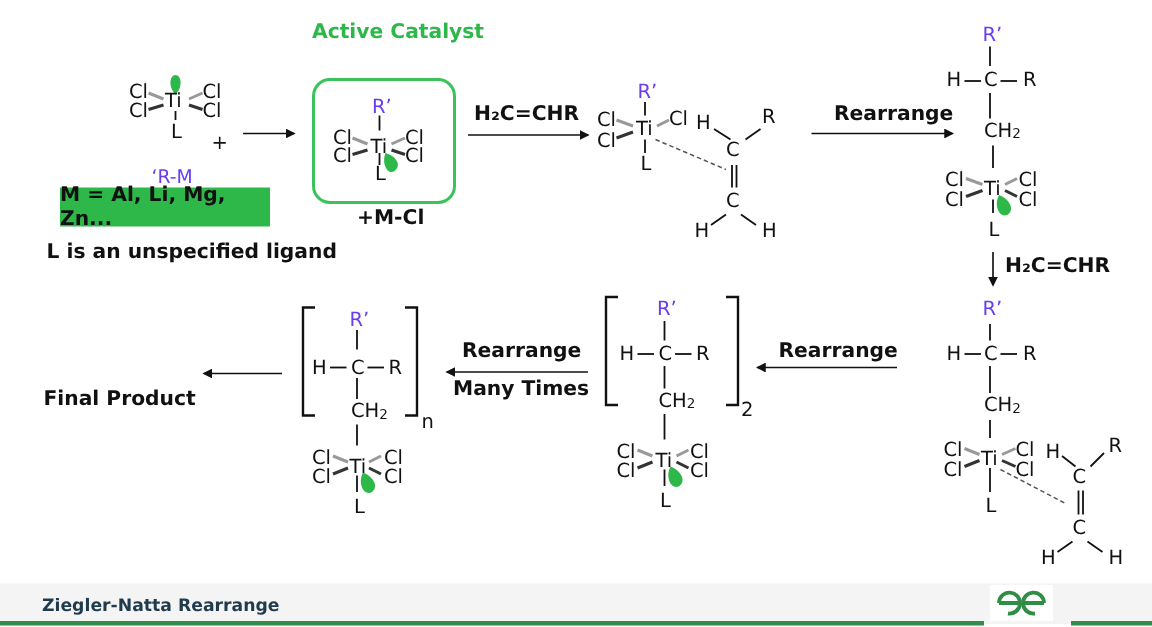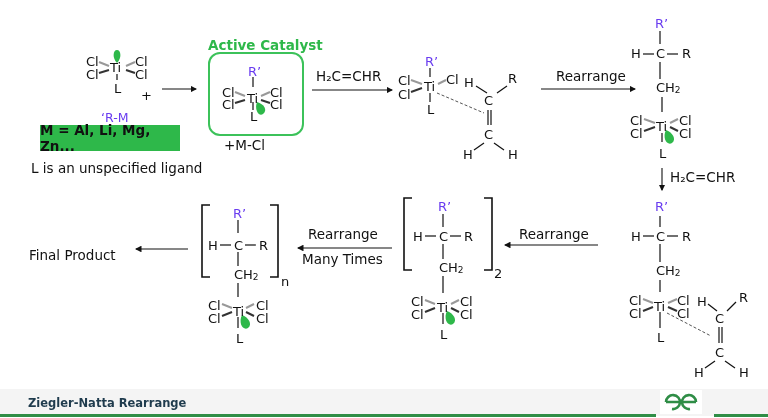--- a/index.html
+++ b/index.html
@@ -1,21 +1,21 @@
 <!DOCTYPE html>
 <html><head>
 <meta charset="utf-8">
 <style>
   html, body { margin:0; padding:0; background:#ffffff; }
   body { width:768px; height:418px; position:relative; overflow:hidden;
          font-family:"DejaVu Sans", sans-serif; color:#111; }
   .t { position:absolute; font-size:13px; line-height:1; white-space:nowrap; color:#111; font-weight:500; }
   .r { color:#6a3df0; }
   .g { color:#2eb84a; }
-  .lbl { position:absolute; font-size:13.5px; line-height:1; white-space:nowrap; color:#111; }
+  .lbl { position:absolute; font-size:13.5px; line-height:1; white-space:nowrap; color:#111;font-weight:bold; }
   sub { font-size:9px; vertical-align:-1px; }
   svg.lines { position:absolute; left:0; top:0; }
   .mbox { position:absolute; left:40px; top:125px; width:140px; height:26px; background:#2eb84a; color:#111;
           font-size:13.5px; font-weight:bold; display:flex; align-items:center; justify-content:center; }
   .cat-box { position:absolute; left:208px; top:52px; width:92px; height:80px; border:2px solid #3cc25a; border-radius:12px; }
   .footer { position:absolute; left:0; top:389px; width:768px; height:27px; background:#f4f4f4; }
   .footer-line { position:absolute; top:414px; height:3px; background:#2f8d46; }
   .footer-title { position:absolute; left:28px; top:396px; font-size:11.5px; color:#1f3b4d; font-weight:600; }
   .logo { position:absolute; left:660px; top:390px; width:42px; height:24px; background:#fff; }
 </style>
@@ -163,30 +163,30 @@
 <span class="t" style="left:135px;top:55px">Cl</span>
 <span class="t" style="left:110px;top:61px">Ti</span>
 <span class="t" style="left:86px;top:68px">Cl</span>
 <span class="t" style="left:135px;top:68px">Cl</span>
 <span class="t" style="left:114px;top:82px">L</span>
 <span class="t" style="left:141px;top:89px">+</span>
 <span class="t r" style="left:101px;top:112px;font-size:12.5px">‘R-M</span>
 <div class="mbox">M = Al, Li, Mg, Zn...</div>
 <span class="lbl" style="left:31px;top:162px">L is an unspecified ligand</span>
 
-<span class="t g" style="left:208px;top:39px;font-size:13.5px;font-weight:bold">Active Catalyst</span>
+<span class="t g" style="left:208px;top:15px;font-size:13.5px;font-weight:bold">Active Catalyst</span>
 <div class="cat-box"></div>
 <span class="t r" style="left:248px;top:65px">R’</span>
 <span class="t" style="left:222px;top:86px">Cl</span>
 <span class="t" style="left:270px;top:86px">Cl</span>
 <span class="t" style="left:247px;top:92px">Ti</span>
 <span class="t" style="left:222px;top:98px">Cl</span>
 <span class="t" style="left:270px;top:98px">Cl</span>
 <span class="t" style="left:250px;top:110px">L</span>
-<span class="lbl" style="left:224px;top:139px">+M-Cl</span>
+<span class="lbl" style="left:238px;top:139px">+M-Cl</span>
 
 <span class="lbl" style="left:316px;top:70px">H₂C=CHR</span>
 
 <span class="t r" style="left:425px;top:55px">R’</span>
 <span class="t" style="left:398px;top:74px">Cl</span>
 <span class="t" style="left:446px;top:73px">Cl</span>
 <span class="t" style="left:424px;top:80px">Ti</span>
 <span class="t" style="left:398px;top:88px">Cl</span>
 <span class="t" style="left:427px;top:103px">L</span>
 <span class="t" style="left:464px;top:76px">H</span>
@@ -253,21 +253,21 @@
 <span class="t" style="left:259px;top:239px">R</span>
 <span class="t" style="left:234px;top:268px"><span>CH</span><sub>2</sub></span>
 <span class="t" style="left:281px;top:275px">n</span>
 <span class="t" style="left:208px;top:299px">Cl</span>
 <span class="t" style="left:256px;top:299px">Cl</span>
 <span class="t" style="left:233px;top:305px">Ti</span>
 <span class="t" style="left:208px;top:312px">Cl</span>
 <span class="t" style="left:256px;top:312px">Cl</span>
 <span class="t" style="left:236px;top:332px">L</span>
 
-<span class="lbl" style="left:29px;top:249px">Final Product</span>
+<span class="lbl" style="left:29px;top:260px">Final Product</span>
 
 <div class="footer"></div>
 <span class="footer-title">Ziegler-Natta Rearrange</span>
 <div class="footer-line" style="left:0;width:656px"></div>
 <div class="footer-line" style="left:714px;width:54px"></div>
 <div class="logo">
   <svg width="42" height="24" viewBox="0 0 42 24">
     <g fill="none" stroke="#2f8d46" stroke-width="2.6">
       <path d="M20,12 L6,12 M6,12 A7,7 0 1 1 12,19"></path>
       <path d="M22,12 L36,12 M36,12 A7,7 0 1 0 30,19"></path>

